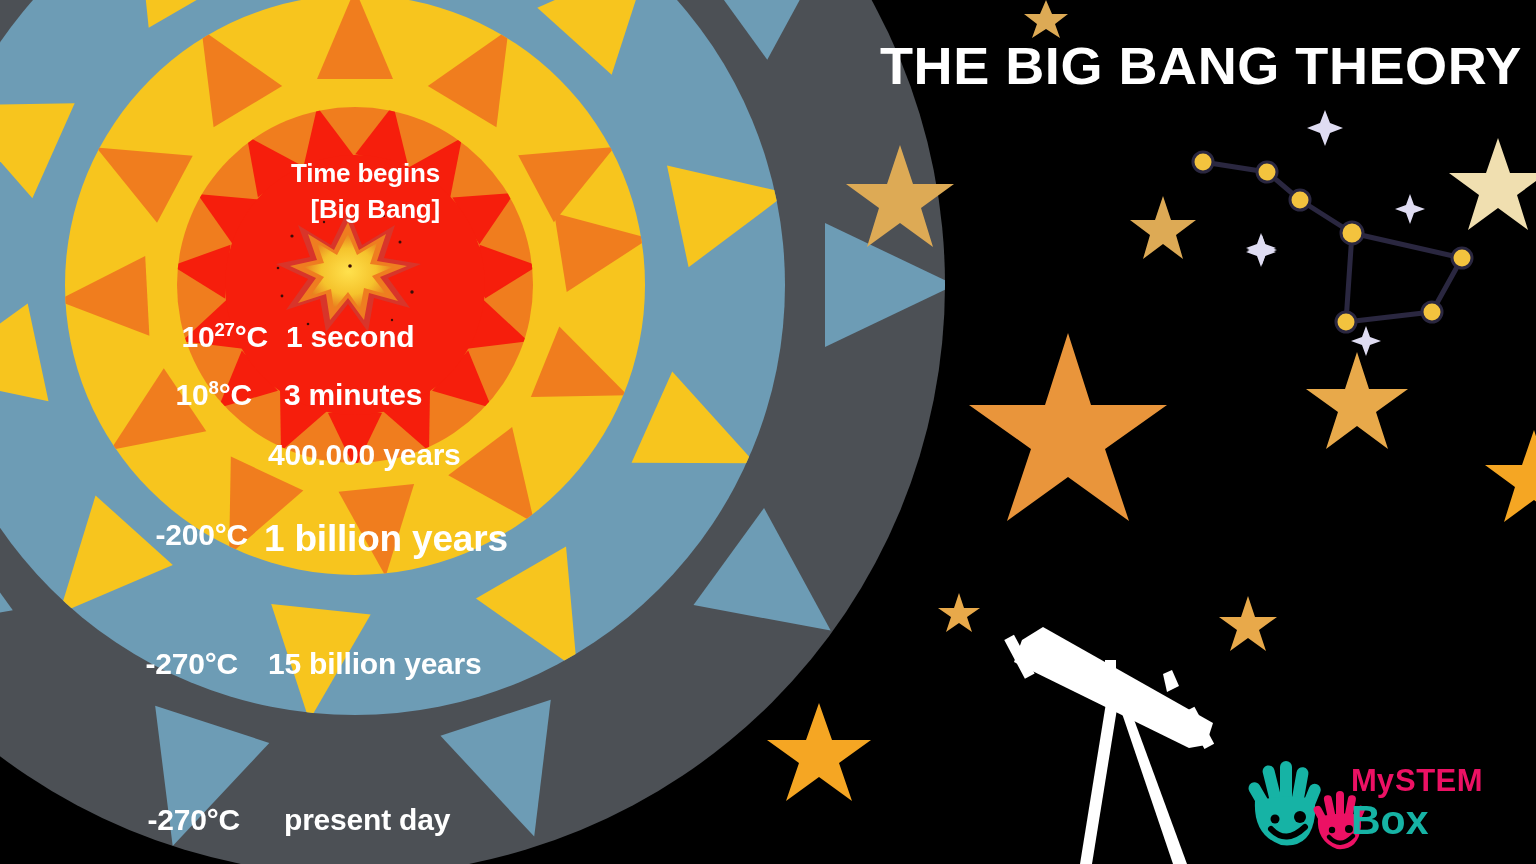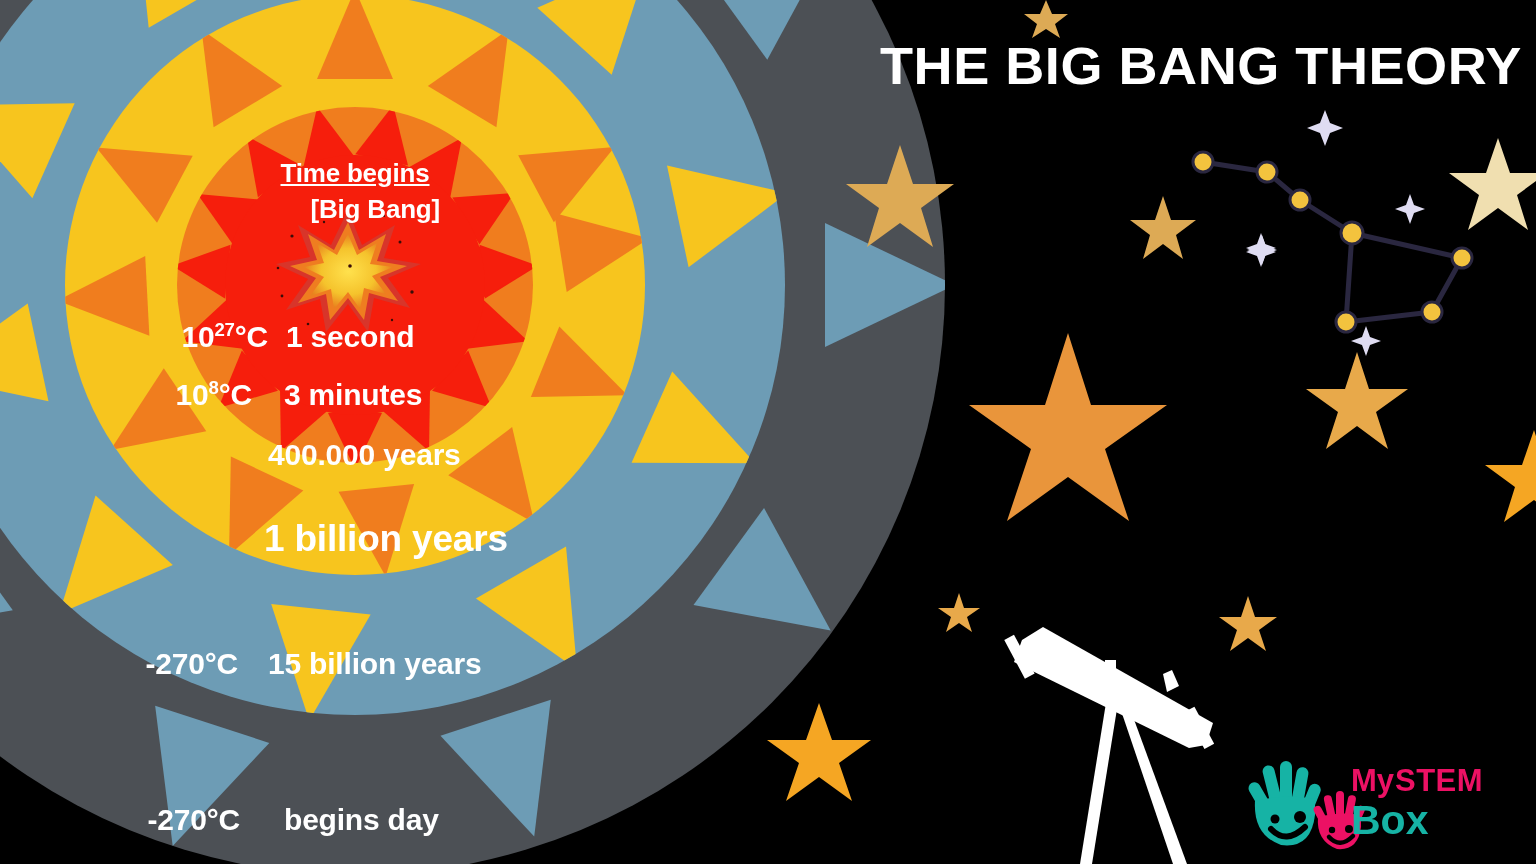--- a/index.html
+++ b/index.html
@@ -308,29 +308,30 @@
   </div>
   <div class="lbl evt" style="left:286px;top:320px;font-size:30px;">1 second</div>
 
   <div class="lbl temp" style="left:122px;top:378px;width:130px;font-size:30px;">
     <span>10</span><span class="sup">8</span><span>°C</span>
   </div>
   <div class="lbl evt" style="left:284px;top:378px;font-size:30px;">3 minutes</div>
 
   <div class="lbl evt" style="left:268px;top:438px;font-size:30px;">400.000 years</div>
 
+  <div class="lbl temp" style="left:90px;top:518px;width:158px;font-size:30px;">-200°C</div>
   <div class="lbl evt" style="left:264px;top:518px;font-size:37px;">1 billion  years</div>
 
   <div class="lbl temp" style="left:78px;top:647px;width:160px;font-size:30px;">-270°C</div>
   <div class="lbl evt" style="left:268px;top:647px;font-size:30px;">15 billion years</div>
 
   <div class="lbl temp" style="left:80px;top:803px;width:160px;font-size:30px;">-270°C</div>
-  <div class="lbl evt" style="left:284px;top:803px;font-size:30px;">begins day</div>
-
-  <div class="lbl" style="left:270px;top:158px;font-size:26px;width:170px;text-align:center;text-decoration:underline;">Time begins</div>
+  <div class="lbl evt" style="left:284px;top:803px;font-size:30px;">present day</div>
+
+  <div class="lbl" style="left:270px;top:158px;font-size:26px;width:170px;text-align:right;">Time begins</div>
   <div class="lbl" style="left:270px;top:194px;font-size:26px;width:170px;text-align:right;">[Big Bang]</div>
 
   <div id="logo">
     <svg viewBox="0 0 225 100" width="225" height="100">
       <g fill="#16b3a5">
         <rect x="10" y="24" width="12" height="30" rx="6" transform="rotate(-30 16 39)"></rect>
         <rect x="23" y="8" width="12" height="40" rx="6" transform="rotate(-14 29 28)"></rect>
         <rect x="37" y="4" width="12" height="44" rx="6"></rect>
         <rect x="51" y="10" width="12" height="40" rx="6" transform="rotate(10 57 30)"></rect>
         <rect x="62" y="26" width="12" height="32" rx="6" transform="rotate(22 68 42)"></rect>

